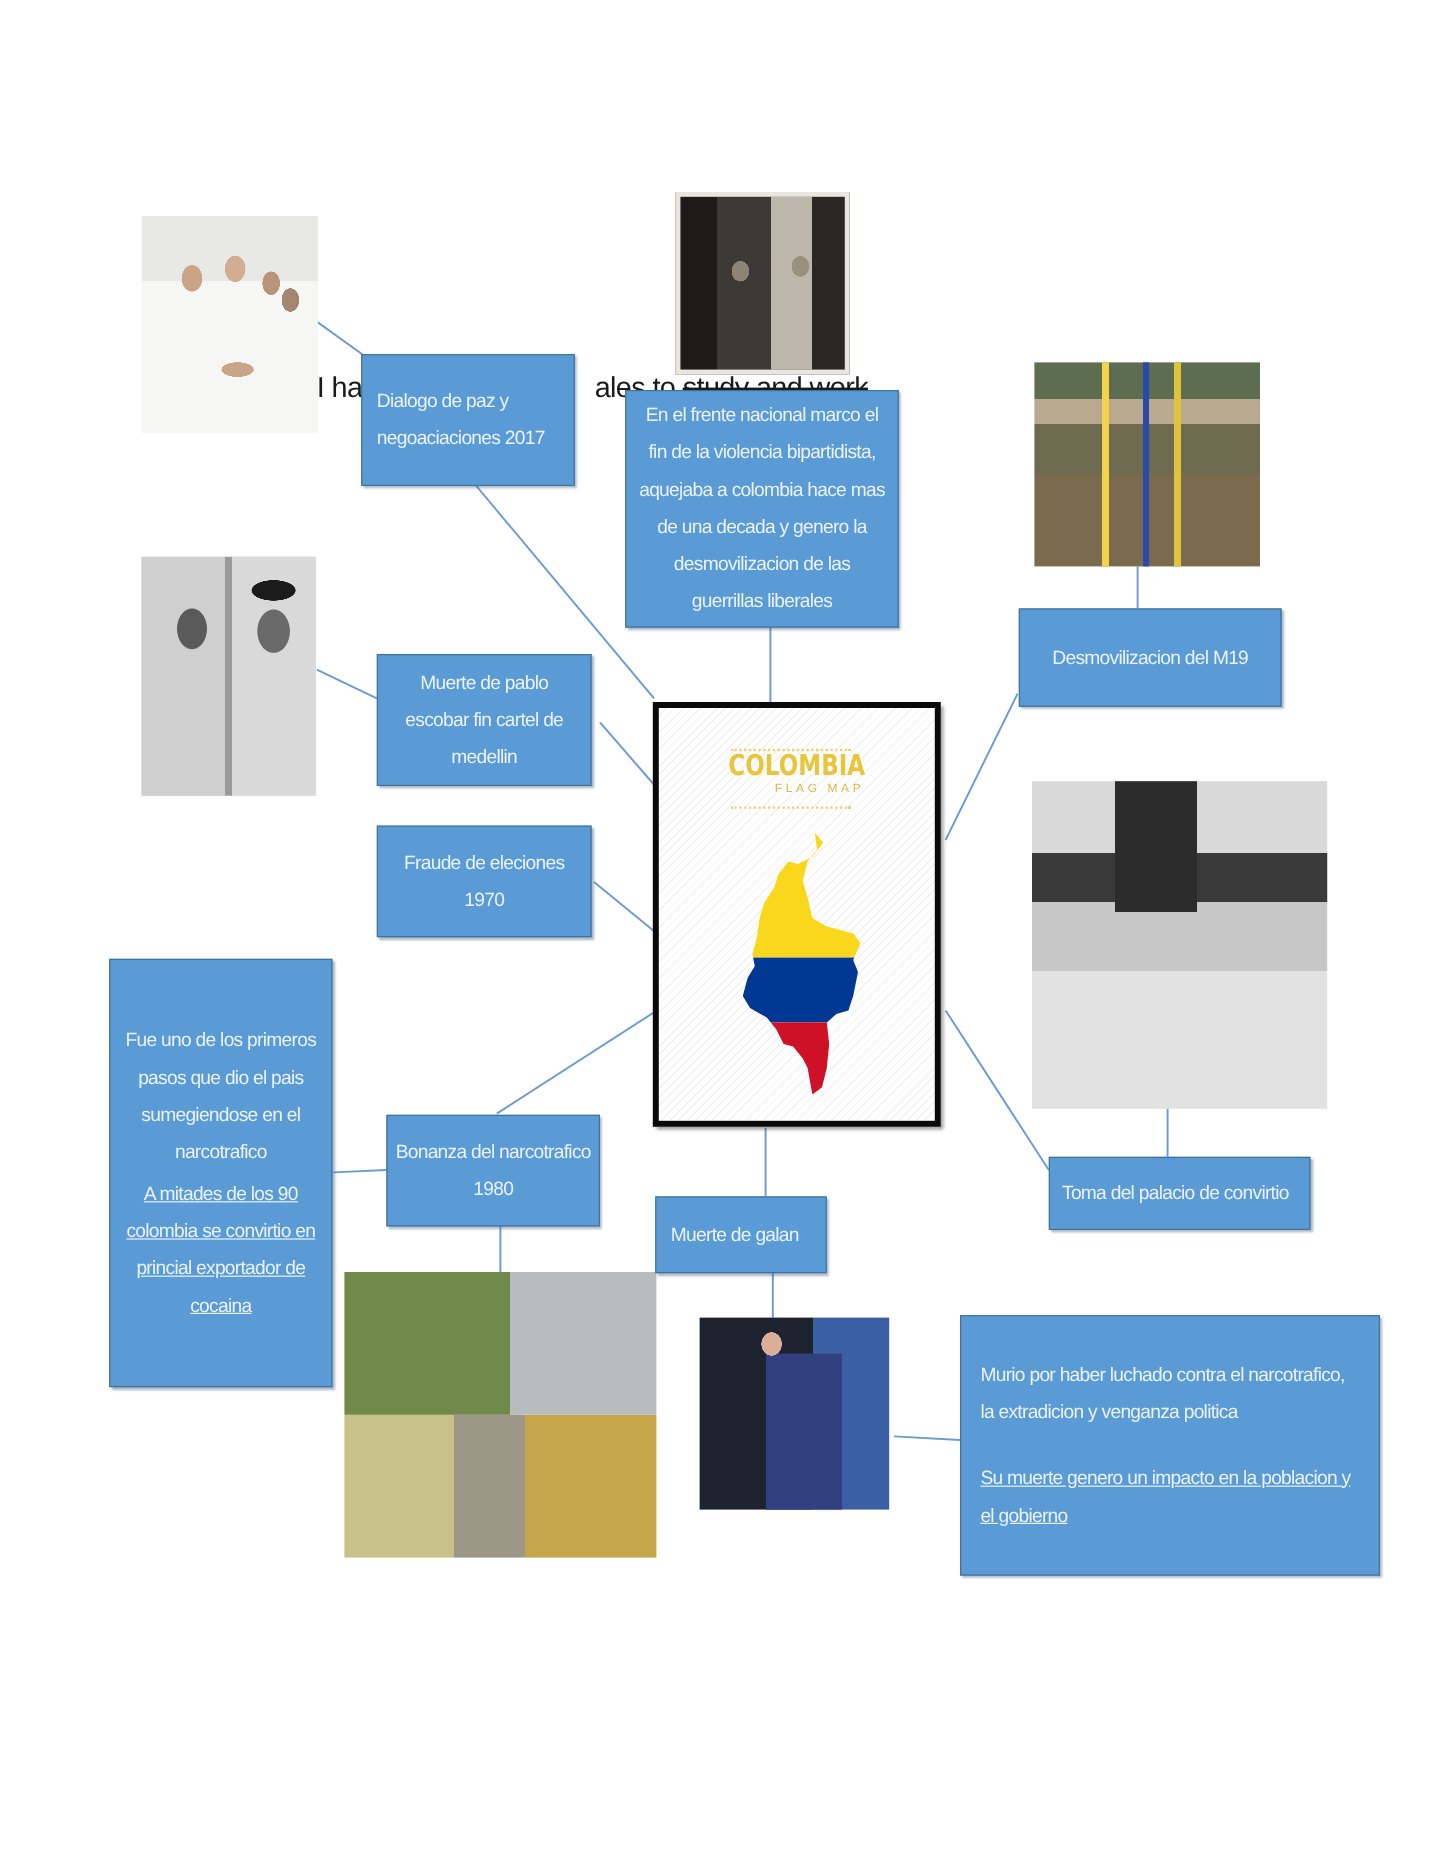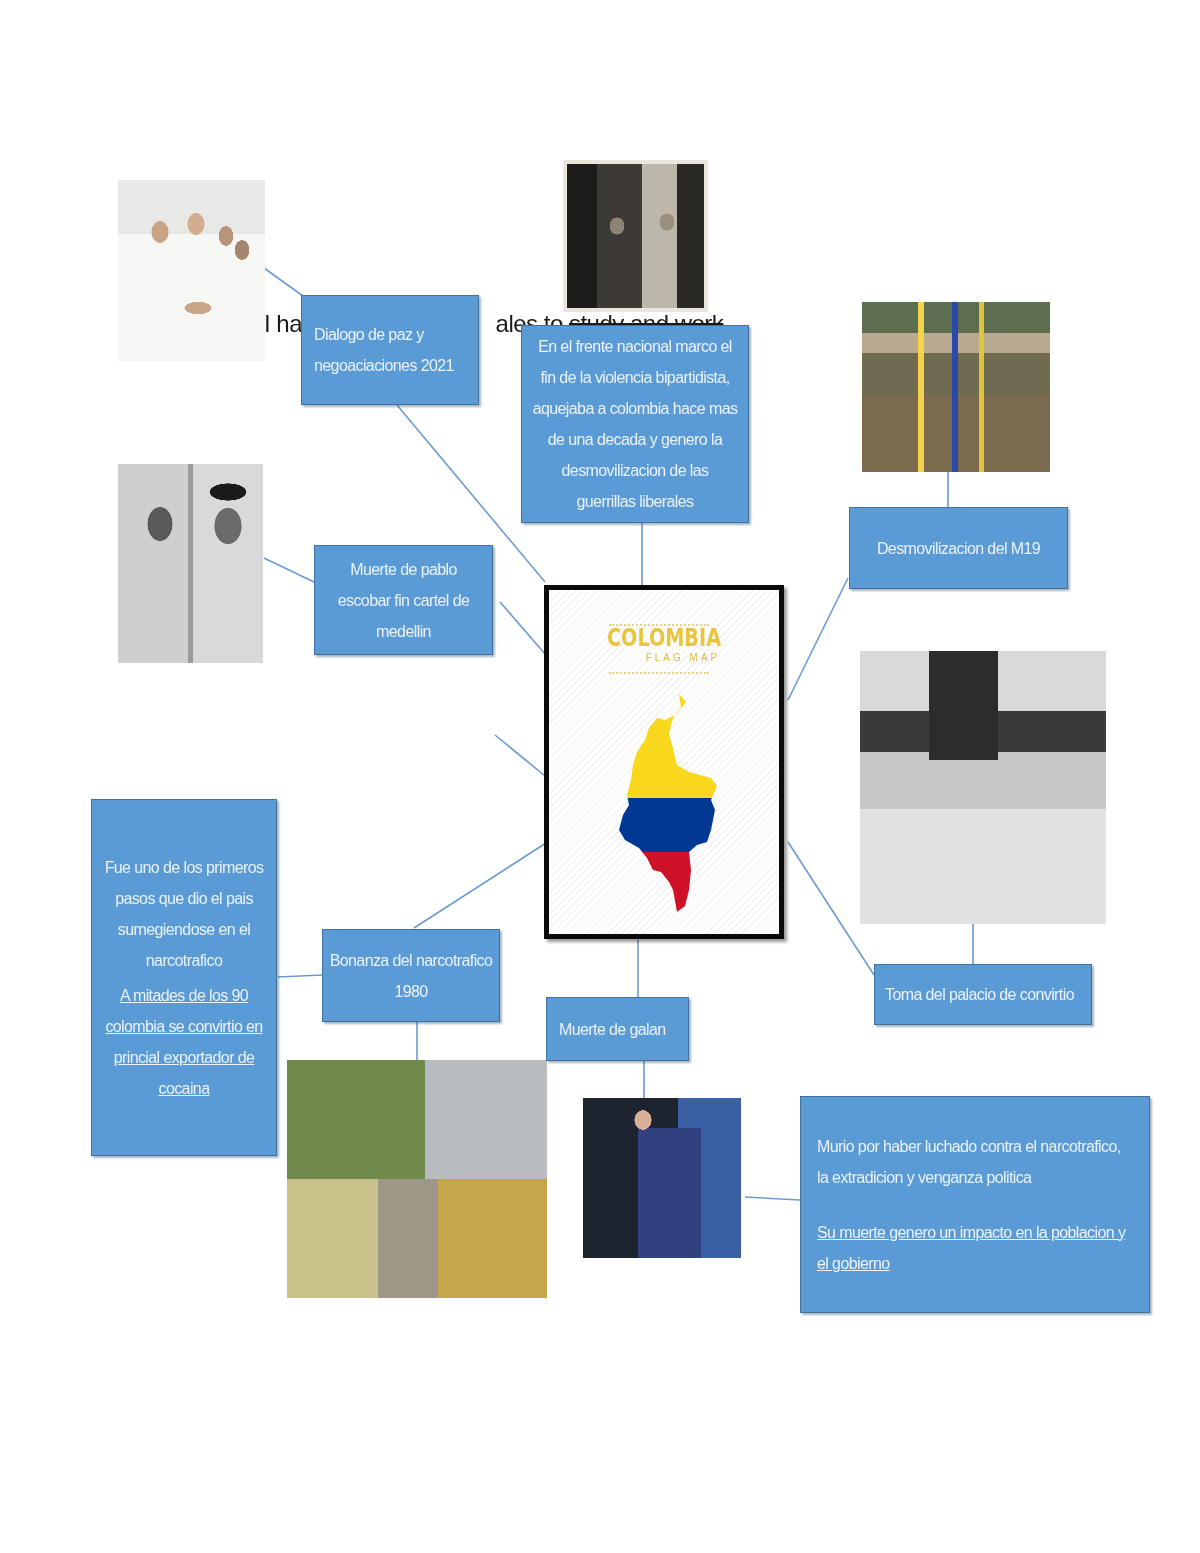--- a/index.html
+++ b/index.html
@@ -122,35 +122,38 @@
       </defs>
       <g clip-path="url(#colclip)">
         <rect x="60" y="100" width="120" height="108" fill="#f9d71c"></rect>
         <rect x="60" y="208" width="120" height="54" fill="#003893"></rect>
         <rect x="60" y="262" width="120" height="70" fill="#ce1126"></rect>
       </g>
     </svg>
   </div>
 
   <div class="box left" style="left:301px;top:295px;width:178px;height:110px;padding:0 12px;">
-    <p>Dialogo de paz y negoaciaciones 2021</p>
+    <p>Dialogo de paz y negoaciaciones 2017</p>
   </div>
 
   <div class="box center" style="left:521px;top:325px;width:228px;height:198px;padding:12px 10px;">
     <p>En el frente nacional marco el  fin de la violencia bipartidista, aquejaba a colombia hace mas de una decada y genero la desmovilizacion de las guerrillas liberales</p>
   </div>
 
   <div class="box center" style="left:849px;top:507px;width:219px;height:82px;">
     <p>Desmovilizacion  del M19</p>
   </div>
 
   <div class="box center" style="left:314px;top:545px;width:179px;height:110px;padding:0 14px;">
     <p>Muerte de pablo escobar fin cartel de medellin</p>
   </div>
 
+  <div class="box center" style="left:314px;top:688px;width:179px;height:93px;padding:0 16px;">
+    <p>Fraude  de eleciones 1970</p>
+  </div>
 
   <div class="box center" style="left:91px;top:799px;width:186px;height:357px;padding:0 10px;">
     <p>Fue uno de los primeros pasos que dio el pais sumegiendose en el narcotrafico</p>
     <p>A mitades de los 90 colombia se convirtio en princial exportador de cocaina</p>
   </div>
 
   <div class="box center" style="left:322px;top:929px;width:178px;height:93px;padding:0 2px;">
     <p>Bonanza del narcotrafico 1980</p>
   </div>
 

